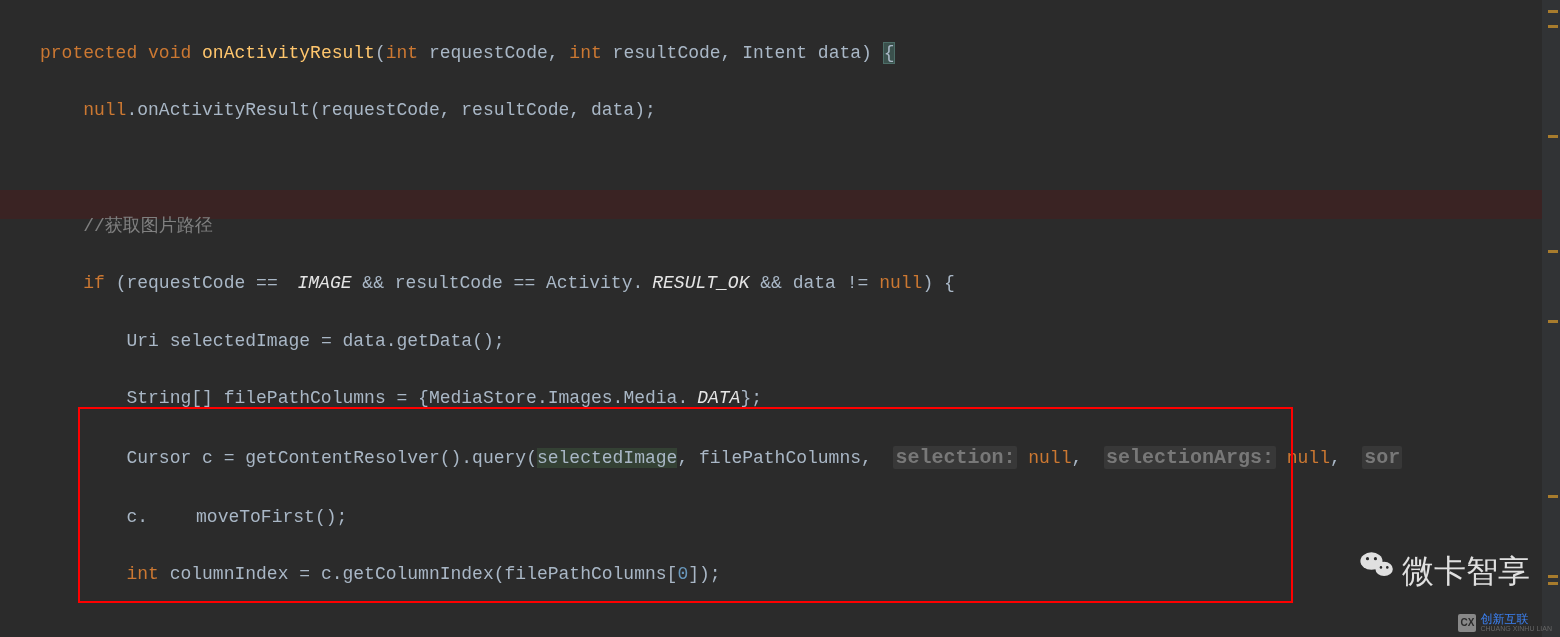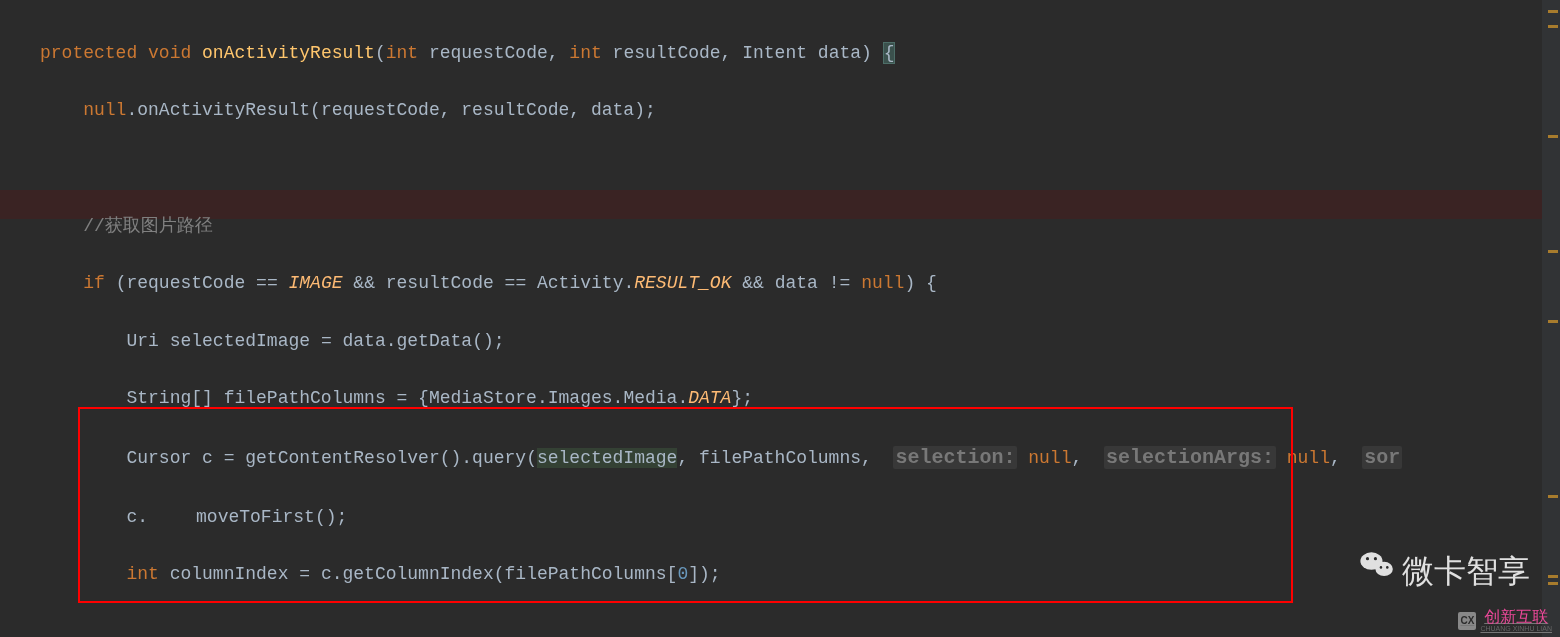--- a/index.html
+++ b/index.html
@@ -44,22 +44,23 @@
     .keyword {
       color: #cc7832;
     }
     .method-decl {
       color: #ffc66d;
     }
     .comment {
       color: #808080;
     }
     .static-field {
-      color: #fdba74;
+      color: #e5e5e5;
       font-style: italic;
+      margin-left: 9px;
     }
     .number {
       color: #6897bb;
     }
     .hint-param {
       color: #787878;
       background: #383838;
       padding: 0 2px;
       border-radius: 2px;
       font-size: 20px;
@@ -107,21 +108,20 @@
     .watermark-brand {
       position: absolute;
       bottom: 5px;
       right: 8px;
       font-size: 11px;
       color: #777;
       font-family: sans-serif;
       display: flex;
       align-items: center;
       gap: 4px;
-      text-decoration: underline;
     }
     .brand-icon {
       width: 18px;
       height: 18px;
       background: #888;
       border-radius: 2px;
       display: inline-flex;
       align-items: center;
       justify-content: center;
       color: #2b2b2b;
@@ -182,16 +182,16 @@
     <circle cx="22" cy="16" r="2" fill="#2b2b2b"></circle>
     <circle cx="29" cy="27" r="1.6" fill="#2b2b2b"></circle>
     <circle cx="37" cy="27" r="1.6" fill="#2b2b2b"></circle>
   </svg>
   <span>微卡智享</span>
 </div>
 
 <div class="watermark-brand">
   <span class="brand-icon">CX</span>
   <div style="display:flex;flex-direction:column;line-height:1;">
-    <span style="font-size:16px;color:#ec4899;text-align:center;">创新互联</span>
+    <span style="font-size:12px;color:#3b82f6;">创新互联</span>
     <span style="font-size:7px;color:#666;">CHUANG XINHU LIAN</span>
   </div>
 </div>
 
 </body></html>

